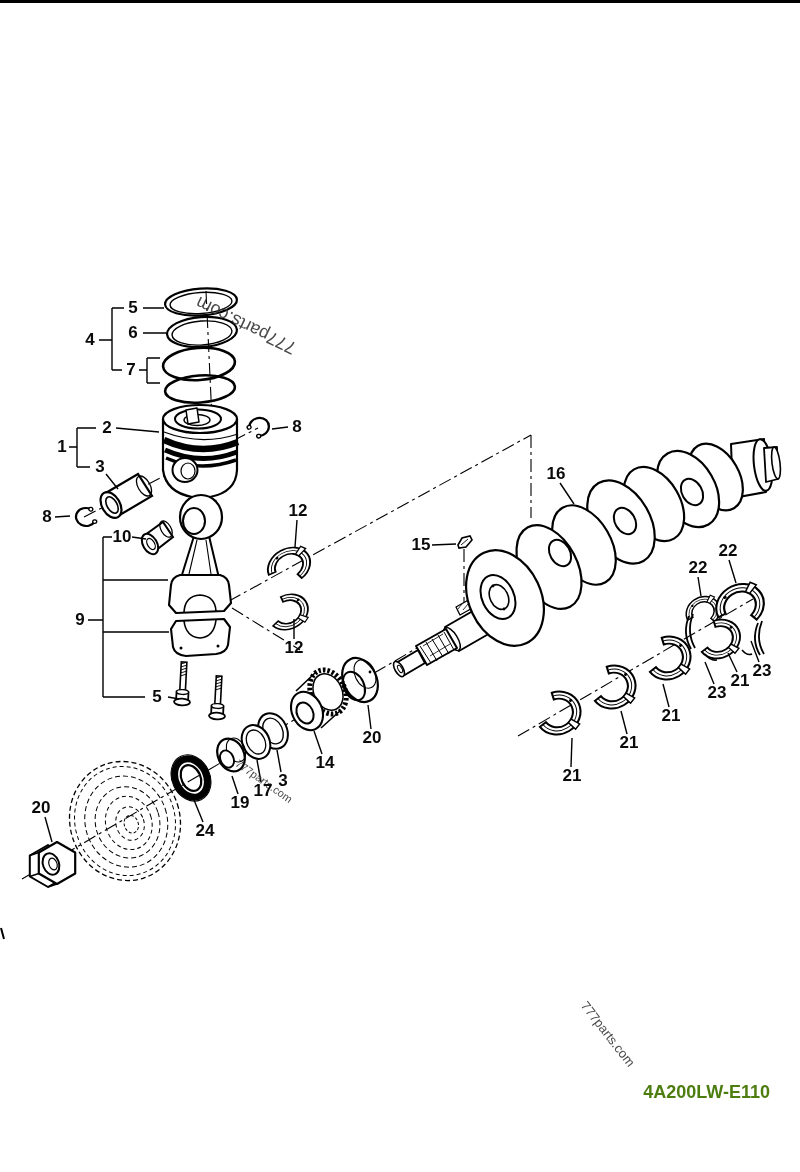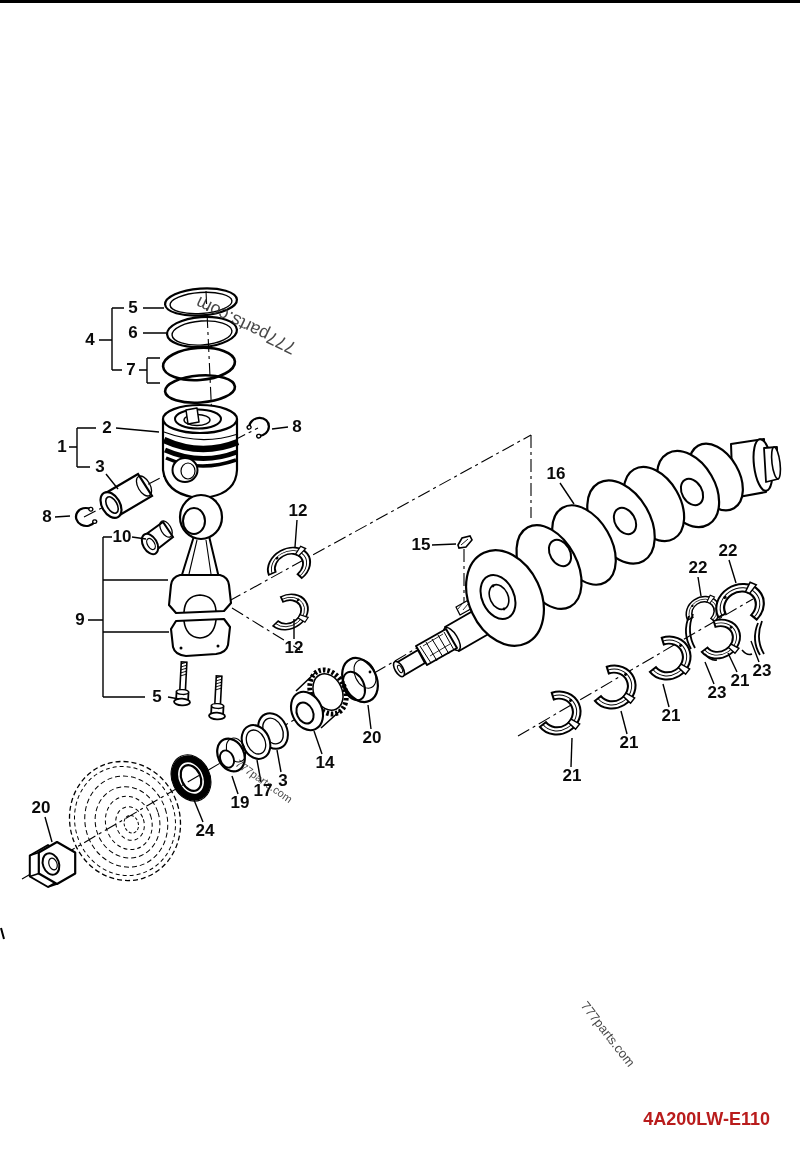--- a/index.html
+++ b/index.html
@@ -12,22 +12,22 @@
   .callout{
     position:absolute;transform:translate(-50%,-50%);
     font-weight:bold;font-size:17px;color:#0a0a0a;letter-spacing:0;
     font-family:"Liberation Sans",sans-serif;white-space:nowrap;
   }
   .watermark{
     position:absolute;white-space:nowrap;color:#2f2f2f;opacity:.88;
     font-family:"Liberation Sans",sans-serif;font-weight:400;
   }
   .code{
-    position:absolute;right:30px;top:1109px;
-    font-weight:bold;font-size:18px;color:#b91c1c;
+    position:absolute;right:30px;top:1082px;
+    font-weight:bold;font-size:18px;color:#4d7c0f;
     font-family:"Liberation Sans",sans-serif;
   }
 </style>
 </head>
 <body>
 
 <div class="stage">
 
 <svg width="800" height="1172" viewBox="0 0 800 1172">
   <defs>

